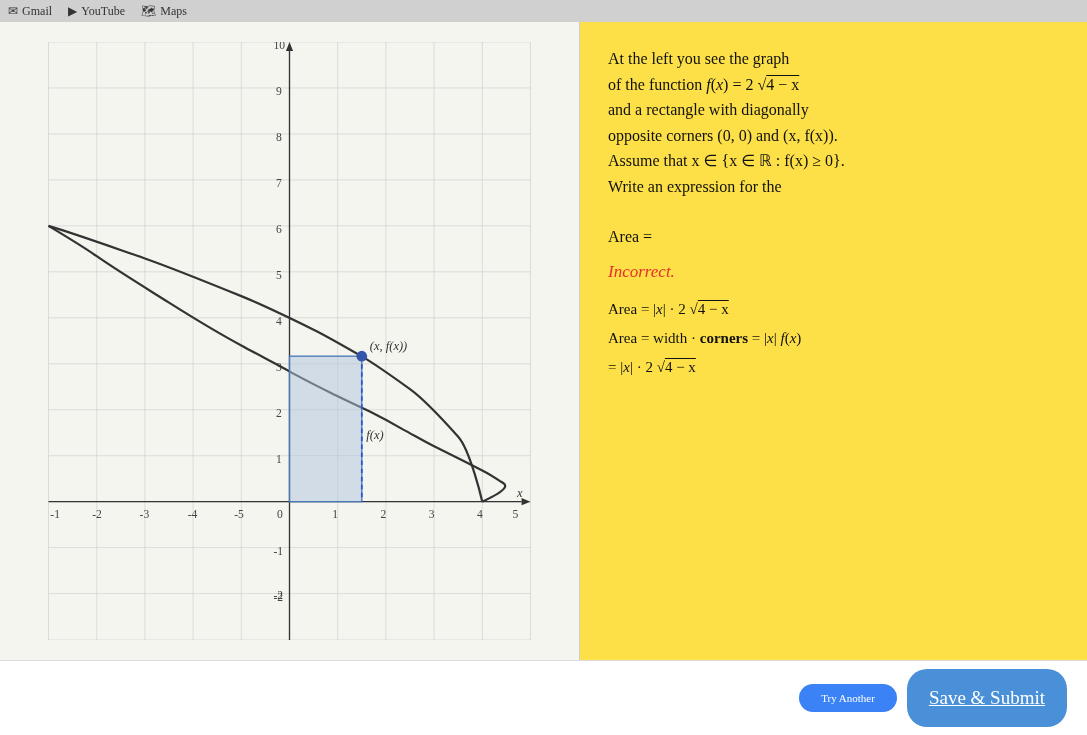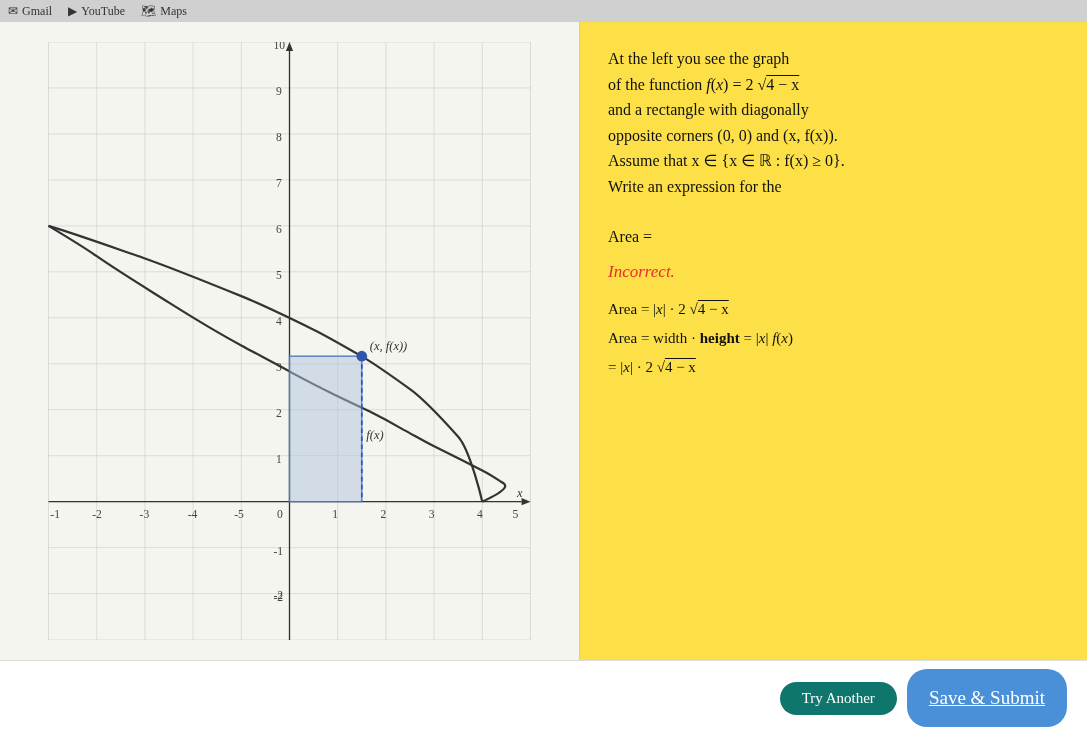--- a/index.html
+++ b/index.html
@@ -102,26 +102,26 @@
     .bottom-bar {
       display: flex;
       justify-content: flex-end;
       align-items: center;
       padding: 8px 20px;
       gap: 10px;
       background: #fff;
       border-top: 1px solid #ddd;
     }
     .btn-try-another {
-      background: #0f766e;
+      background: #3b82f6;
       color: #fff;
       border: none;
       border-radius: 20px;
       padding: 8px 22px;
-      font-size: 15px;
+      font-size: 11px;
       font-family: Georgia, serif;
       cursor: pointer;
     }
     .btn-save-submit {
       background: #4a90d9;
       color: #fff;
       border: none;
       border-radius: 20px;
       padding: 18px 22px;
       font-size: 19px;
@@ -276,21 +276,21 @@
       <span class="area-label">Area =</span>
     </div>
 
     <div class="incorrect-text">Incorrect.</div>
 
     <div class="solution-text">
       <span class="math-line">
         Area = |<em>x</em>| · 2 √<span class="overline">4 − x</span>
       </span>
       <span class="math-line">
-        Area = width · <strong>height</strong> = |<em>x</em>| <em>f</em>(<em>x</em>)
+        Area = width · <strong>corners</strong> = |<em>x</em>| <em>f</em>(<em>x</em>)
       </span>
       <span class="math-line">
         = |<em>x</em>| · 2 √<span class="overline">4 − x</span>
       </span>
     </div>
 
   </div>
 </div>
 
 <div class="bottom-bar">

